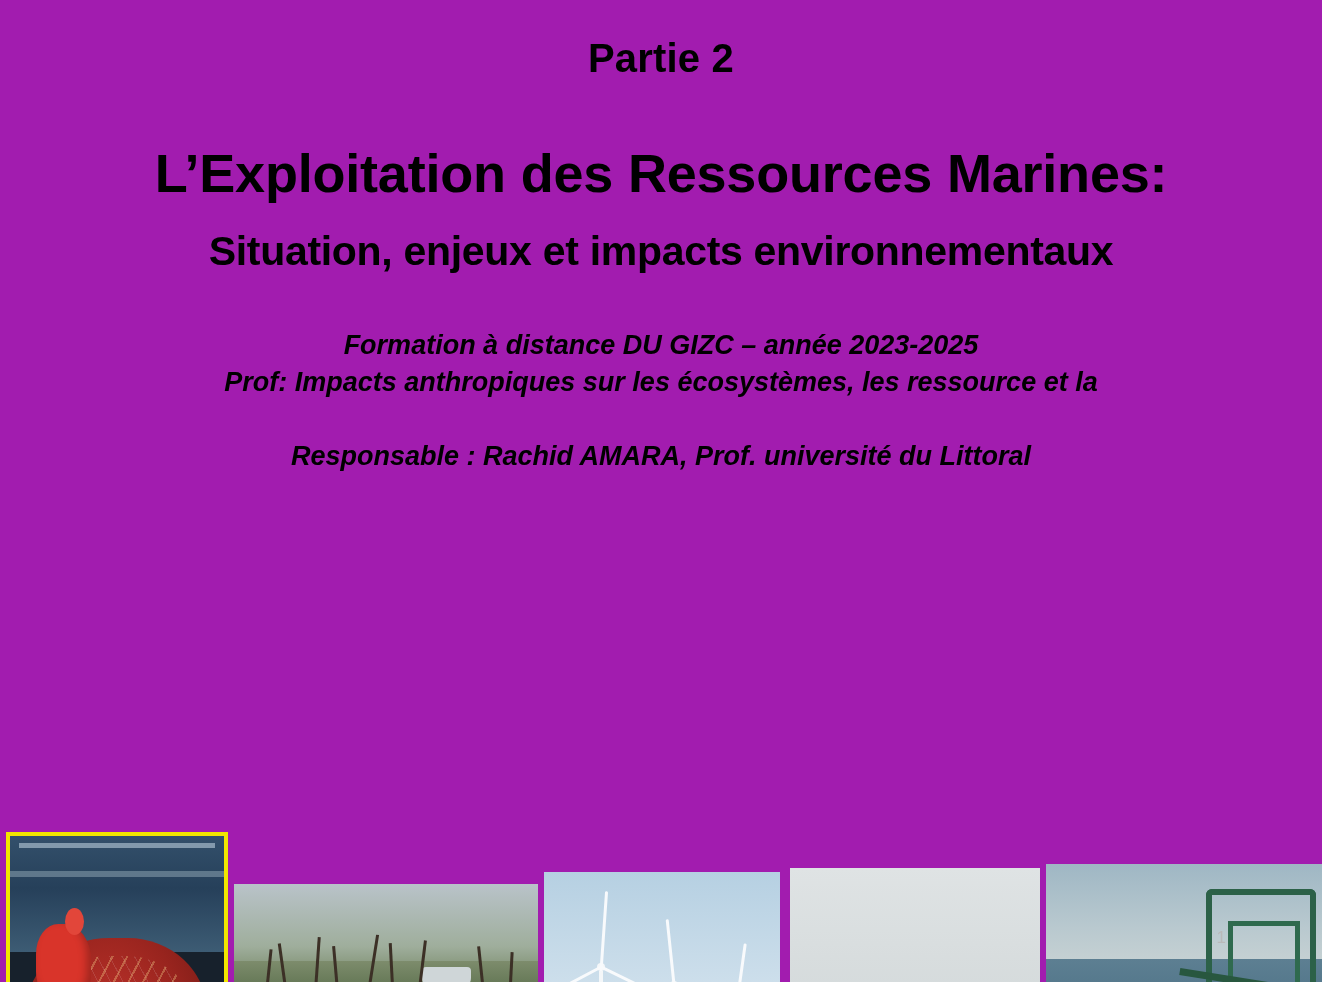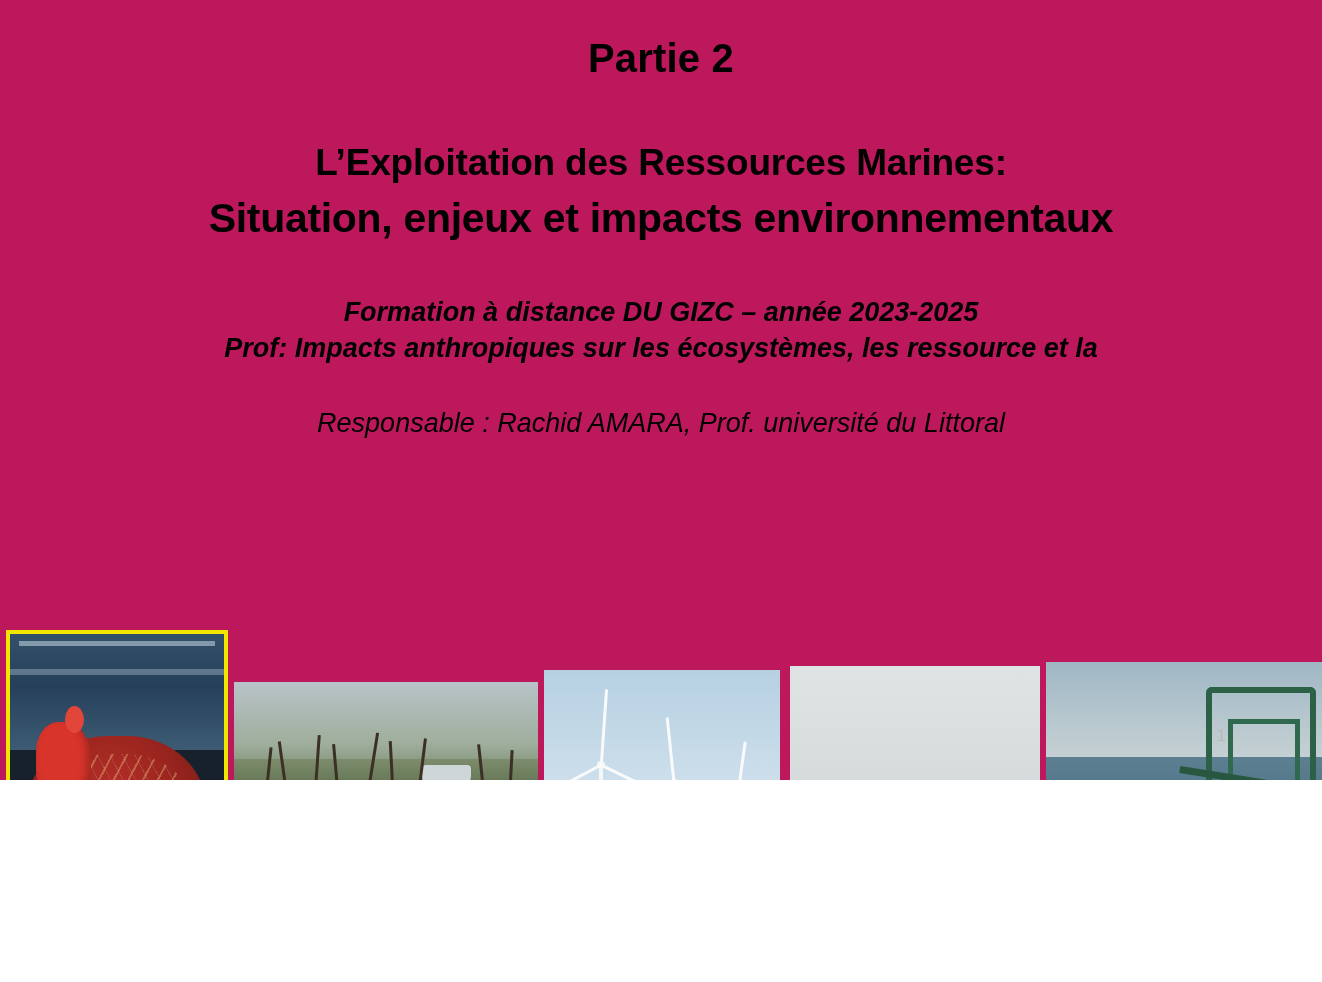--- a/index.html
+++ b/index.html
@@ -10,68 +10,68 @@
   body {
     width: 1322px;
     height: 982px;
     font-family: "Liberation Sans", sans-serif;
     overflow: hidden;
     position: relative;
   }
   .slide {
     position: relative;
     width: 1322px;
-    height: 780px;
-    background: #be185d;
+    height: 982px;
+    background: #a21caf;
     overflow: hidden;
   }
 
   
   .text-block {
     position: absolute;
     top: 0;
     left: 0;
     width: 1322px;
     text-align: center;
   }
   .part-label {
     font-size: 40px;
     font-weight: bold;
     color: #000000;
     margin-top: 36px;
     line-height: 1.1;
     letter-spacing: 0.2px;
   }
   .main-title {
-    font-size: 37px;
+    font-size: 54px;
     font-weight: bold;
     color: #000000;
     margin-top: 62px;
     line-height: 1.15;
     letter-spacing: -0.2px;
   }
   .main-subtitle {
     font-size: 41px;
     font-weight: bold;
     color: #000000;
-    margin-top: 10px;
+    margin-top: 24px;
     line-height: 1.15;
     letter-spacing: -0.3px;
   }
   .course-info {
     font-size: 27px;
     font-weight: bold;
     font-style: italic;
     color: #000000;
     margin-top: 52px;
     line-height: 1.35;
   }
   .responsible-info {
     font-size: 27px;
-    font-weight: normal;
+    font-weight: bold;
     font-style: italic;
     color: #000000;
     margin-top: 38px;
     line-height: 1.35;
   }
 
   
   .image-strip {
     position: absolute;
     left: 0;

